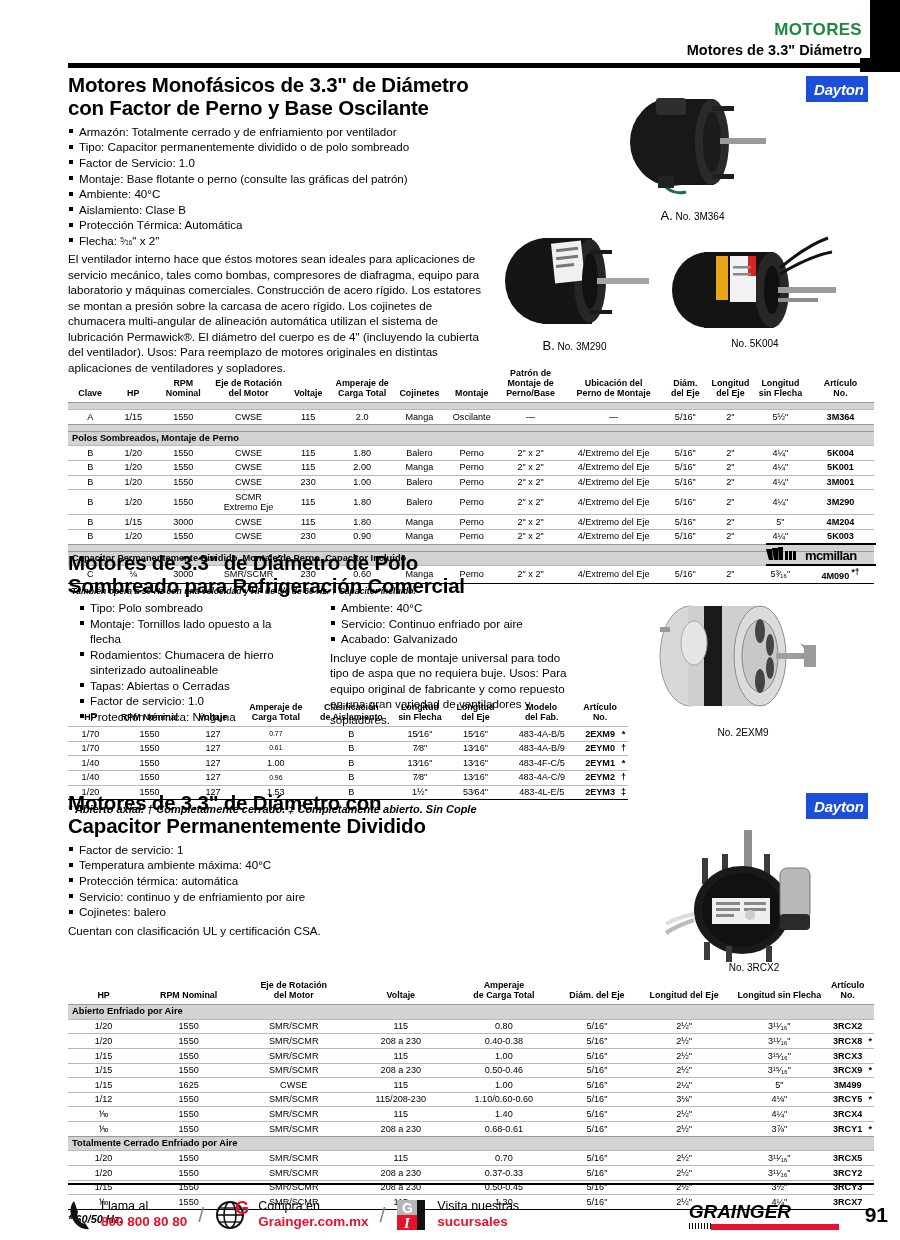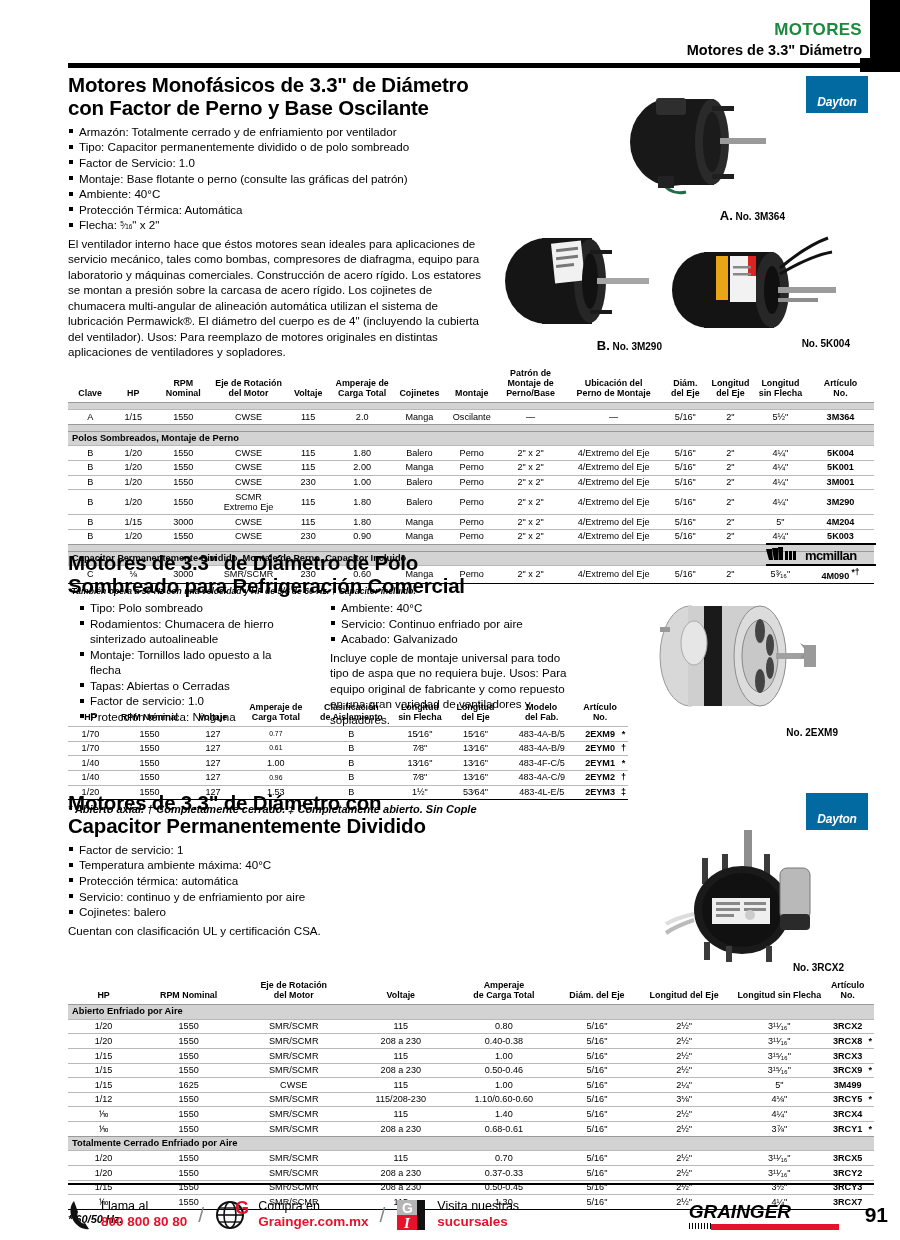--- a/index.html
+++ b/index.html
@@ -25,31 +25,31 @@
   
   .sec-title { font-size:20.5px; font-weight:bold; line-height:1.12; letter-spacing:-.2px; }
 
   
   ul.blist { list-style:none; margin:4px 0 0 0; padding:0; }
   ul.blist li { font-size:11.6px; line-height:1.34; padding-left:11px; position:relative; }
   ul.blist li::before { content:""; position:absolute; left:1px; top:5.5px; width:4px; height:4px; background:#000; }
   .para { font-size:11.6px; line-height:1.34; margin-top:3px; }
 
   
-  .dayton { background:#0369a1; color:#fff; font-style:italic; font-weight:bold;
-            font-size:12px; text-align:center; padding:19px 8px 4px 8px; position:relative;
+  .dayton { background:#1d4ed8; color:#fff; font-style:italic; font-weight:bold;
+            font-size:15px; text-align:center; padding:5px 8px 4px 8px; position:relative;
             font-family:"Liberation Sans", sans-serif; letter-spacing:-.2px; }
 
   .mcm { position:relative; }
   .mcm .bar { height:2px; background:#000; }
   .mcm .row { display:flex; align-items:flex-end; gap:5px; padding:2px 0; }
   .mcm .word { font-size:13px; font-weight:bold; letter-spacing:-.6px; line-height:1; }
 
   
-  .cap { font-size:10px; font-weight:bold; text-align:right; }
+  .cap { font-size:10px; font-weight:normal; text-align:center; }
   .cap .lt { font-size:13px; }
 
   
   table.spec { border-collapse:collapse; width:100%; font-size:9.1px; }
   table.spec th { font-weight:bold; font-size:8.9px; line-height:1.12; vertical-align:bottom;
                   padding:1px 2px 3px 2px; text-align:center; }
   table.spec td { text-align:center; padding:1.6px 2px; border-top:1px solid #b9b9b9; line-height:1.15; }
   table.spec tr.grouprow td { background:#d3d3d3; text-align:left; font-weight:bold; font-size:9.3px;
                               padding:1.5px 4px; border-top:1px solid #9a9a9a; }
   table.spec tr.spacer td { background:#d3d3d3; height:7px; padding:0; border-top:1px solid #9a9a9a; }
@@ -91,20 +91,21 @@
     <div class="sec-title">
       <div>Motores Monofásicos de 3.3" de Diámetro</div>
       <div>con Factor de Perno y Base Oscilante</div>
     </div>
     <ul class="blist">
       <li>Armazón: Totalmente cerrado y de enfriamiento por ventilador</li>
       <li>Tipo: Capacitor permanentemente dividido o de polo sombreado</li>
       <li>Factor de Servicio: 1.0</li>
       <li>Montaje: Base flotante o perno (consulte las gráficas del patrón)</li>
       <li>Ambiente: 40°C</li>
+      <li>Aislamiento: Clase B</li>
       <li>Protección Térmica: Automática</li>
       <li>Flecha: <span class="frac"><sup>5</sup>⁄<sub>16</sub></span>" x 2"</li>
     </ul>
     <div class="para">El ventilador interno hace que éstos motores sean ideales para aplicaciones de servicio mecánico, tales como bombas, compresores de diafragma, equipo para laboratorio y máquinas comerciales. Construcción de acero rígido. Los estatores se montan a presión sobre la carcasa de acero rígido. Los cojinetes de chumacera multi-angular de alineación automática utilizan el sistema de lubricación Permawick®. El diámetro del cuerpo es de 4" (incluyendo la cubierta del ventilador). Usos: Para reemplazo de motores originales en distintas aplicaciones de ventiladores y sopladores.</div>
   </div>
 
   <div style="position:absolute;left:806px;top:76px;width:62px;">
     <div class="dayton">Dayton</div>
   </div>
 
@@ -356,22 +357,22 @@
 
   <div style="position:absolute;left:68px;top:552px;width:460px;">
     <div class="sec-title">
       <div>Motores de 3.3" de Diámetro de Polo</div>
       <div>Sombreado para Refrigeración Comercial</div>
     </div>
   </div>
   <div style="position:absolute;left:79px;top:596px;width:215px;">
     <ul class="blist">
       <li>Tipo: Polo sombreado</li>
+      <li>Montaje: Tornillos lado opuesto a la flecha</li>
       <li>Rodamientos: Chumacera de hierro sinterizado autoalineable</li>
-      <li>Montaje: Tornillos lado opuesto a la flecha</li>
       <li>Tapas:  Abiertas o Cerradas</li>
       <li>Factor de servicio: 1.0</li>
       <li>Protección térmica: Ninguna</li>
     </ul>
   </div>
   <div style="position:absolute;left:330px;top:596px;width:240px;">
     <ul class="blist">
       <li>Ambiente: 40°C</li>
       <li>Servicio: Continuo enfriado por aire</li>
       <li>Acabado: Galvanizado</li>

